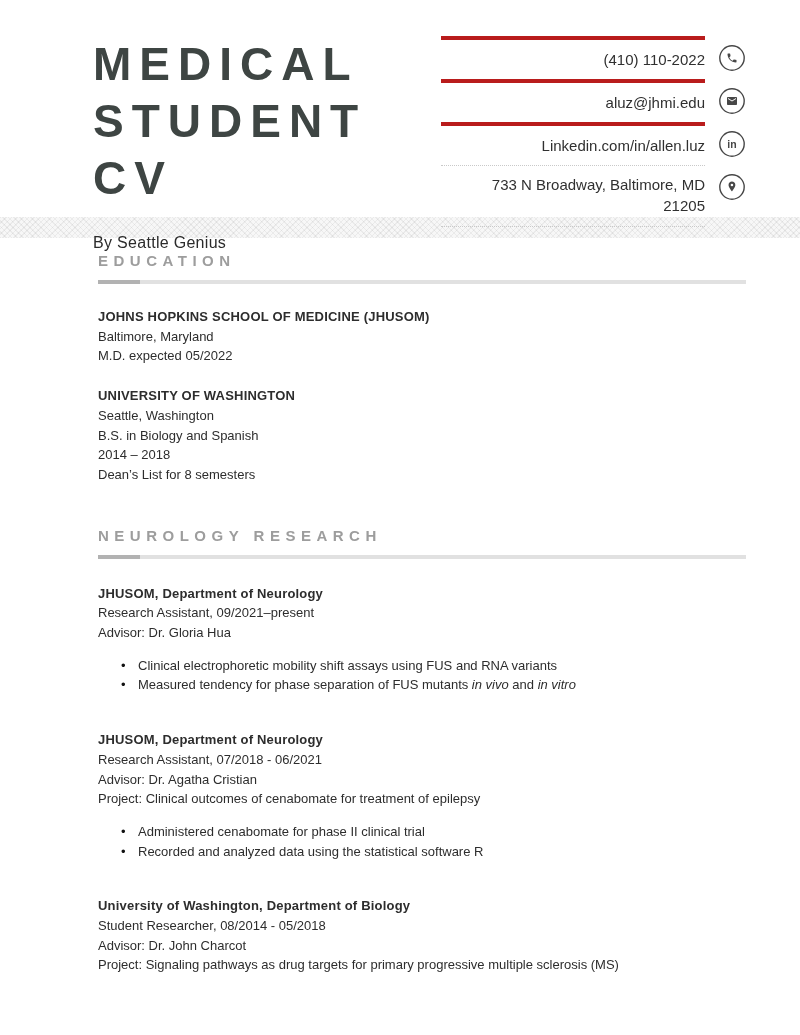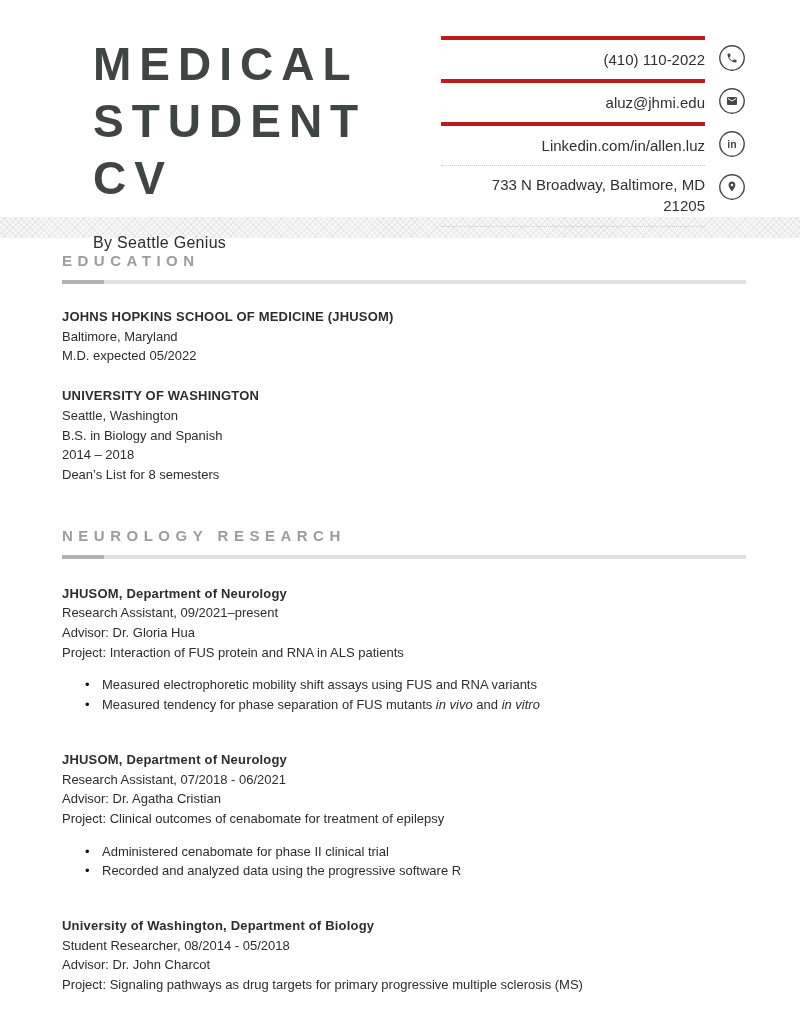--- a/index.html
+++ b/index.html
@@ -56,21 +56,21 @@
   .band {
     height: 21px;
     width: 800px;
     background-color: #f7f7f7;
     background-image:
       repeating-linear-gradient(45deg,  rgba(0,0,0,0.05) 0 1px, transparent 1px 4px),
       repeating-linear-gradient(135deg, rgba(0,0,0,0.05) 0 1px, transparent 1px 4px);
   }
 
   
-  .main { padding: 14px 54px 0 62px; }
+  .main { padding: 14px 54px 0 62px; margin-left: 36px; }
   .section-heading {
     font-size: 15px;
     font-weight: 700;
     letter-spacing: 5.5px;
     color: #9d9d9d;
   }
   .rule {
     height: 4px;
     background: #e1e1e1;
     margin-top: 11px;
@@ -191,35 +191,34 @@
   </div>
 
   <div class="section research">
     <div class="section-heading">NEUROLOGY RESEARCH</div>
     <div class="rule"></div>
 
     <div class="entry">
       <p class="entry-name">JHUSOM, Department of Neurology</p>
       <p>Research Assistant, 09/2021–present</p>
       <p>Advisor: Dr. Gloria Hua</p>
-      <p>Project: Interaction of FUS protein and RNA in ALS patients</p>
       <ul class="bullets">
-        <li>Measured electrophoretic mobility shift assays using FUS and RNA variants</li>
+        <li>Clinical electrophoretic mobility shift assays using FUS and RNA variants</li>
         <li><span>Measured tendency for phase separation of FUS mutants </span><span class="it">in vivo</span><span> and </span><span class="it">in vitro</span></li>
       </ul>
     </div>
 
     <div class="entry">
       <p class="entry-name">JHUSOM, Department of Neurology</p>
       <p>Research Assistant, 07/2018 - 06/2021</p>
       <p>Advisor: Dr. Agatha Cristian</p>
       <p>Project: Clinical outcomes of cenabomate for treatment of epilepsy</p>
       <ul class="bullets">
         <li>Administered cenabomate for phase II clinical trial</li>
-        <li>Recorded and analyzed data using the progressive software R</li>
+        <li>Recorded and analyzed data using the statistical software R</li>
       </ul>
     </div>
 
     <div class="entry">
       <p class="entry-name">University of Washington, Department of Biology</p>
       <p>Student Researcher, 08/2014 - 05/2018</p>
       <p>Advisor: Dr. John Charcot</p>
       <p>Project: Signaling pathways as drug targets for primary progressive multiple sclerosis (MS)</p>
     </div>
   </div>

